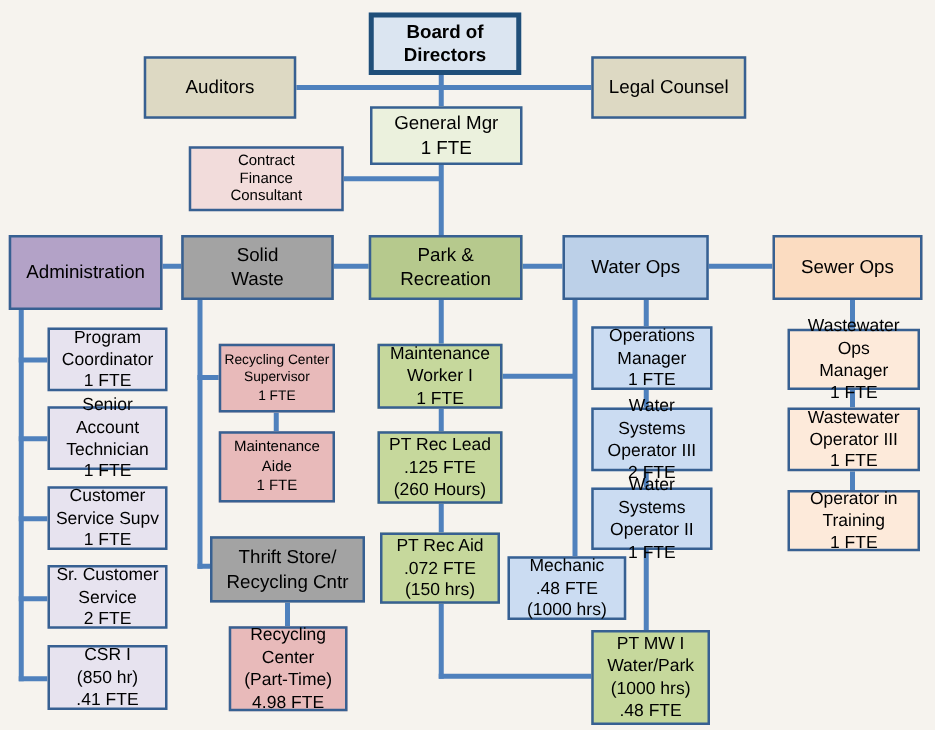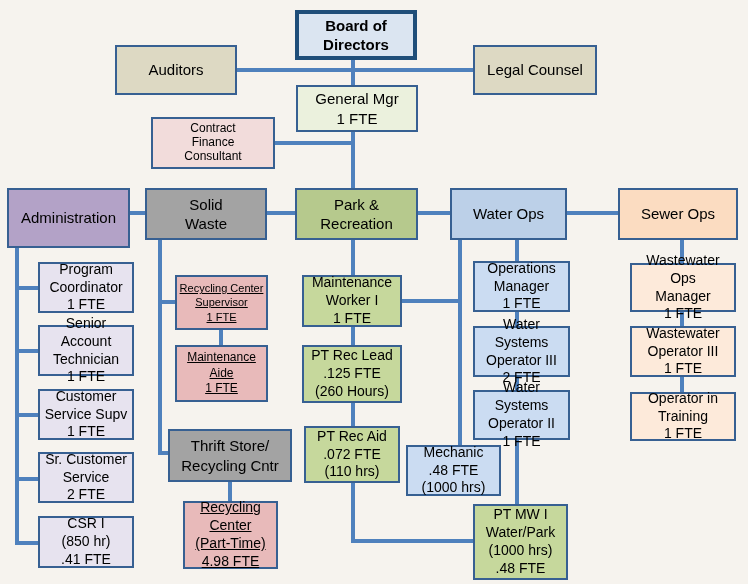--- a/index.html
+++ b/index.html
@@ -25,21 +25,21 @@
   
   .board{background:#dbe5f1;border:4px solid #1f4e79;font-weight:bold;font-size:15px;}
   .tan{background:#ddd9c3;font-size:15px;}
   .gm{background:#ebf1dd;font-size:15px;}
   .cfc{background:#f2dcdb;font-size:12px;line-height:1.15;}
   .dept{font-size:15px;}
   .sub{font-size:14px;}
   .admin-h{background:#b3a2c7;}
   .admin-s{background:#e7e3ef;}
   .pink-h{background:#a3a3a3;}
-  .pink-s{background:#e8baba;text-decoration:underline;}
+  .pink-s{background:#e8baba;}
   .green-h{background:#b6c98d;}
   .green-s{background:#c6d89c;}
   .blue-h{background:#bcd0e8;}
   .blue-s{background:#cbdcf2;text-align:center;}
   .peach-h{background:#fbdcc1;}
   .peach-s{background:#fdeada;}
 </style>
 </head>
 <body>
 
@@ -132,21 +132,21 @@
 4.98 FTE</div>
 
   <div class="box sub green-s" style="left:302px;top:275px;width:100px;height:52px">Maintenance
 Worker I
 1 FTE</div>
   <div class="box sub green-s" style="left:302px;top:345px;width:100px;height:58px">PT Rec Lead
 .125 FTE
 (260 Hours)</div>
   <div class="box sub green-s" style="left:304px;top:426px;width:96px;height:57px">PT Rec Aid
 .072 FTE
-(110 hrs)</div>
+(150 hrs)</div>
 
   <div class="box sub blue-s" style="left:473px;top:261px;width:97px;height:51px">Operations
 Manager
 1 FTE</div>
   <div class="box sub blue-s" style="left:473px;top:326px;width:97px;height:51px">Water Systems
 Operator III
 2 FTE</div>
   <div class="box sub blue-s" style="left:473px;top:390px;width:97px;height:50px">Water Systems
 Operator II
 1 FTE</div>

